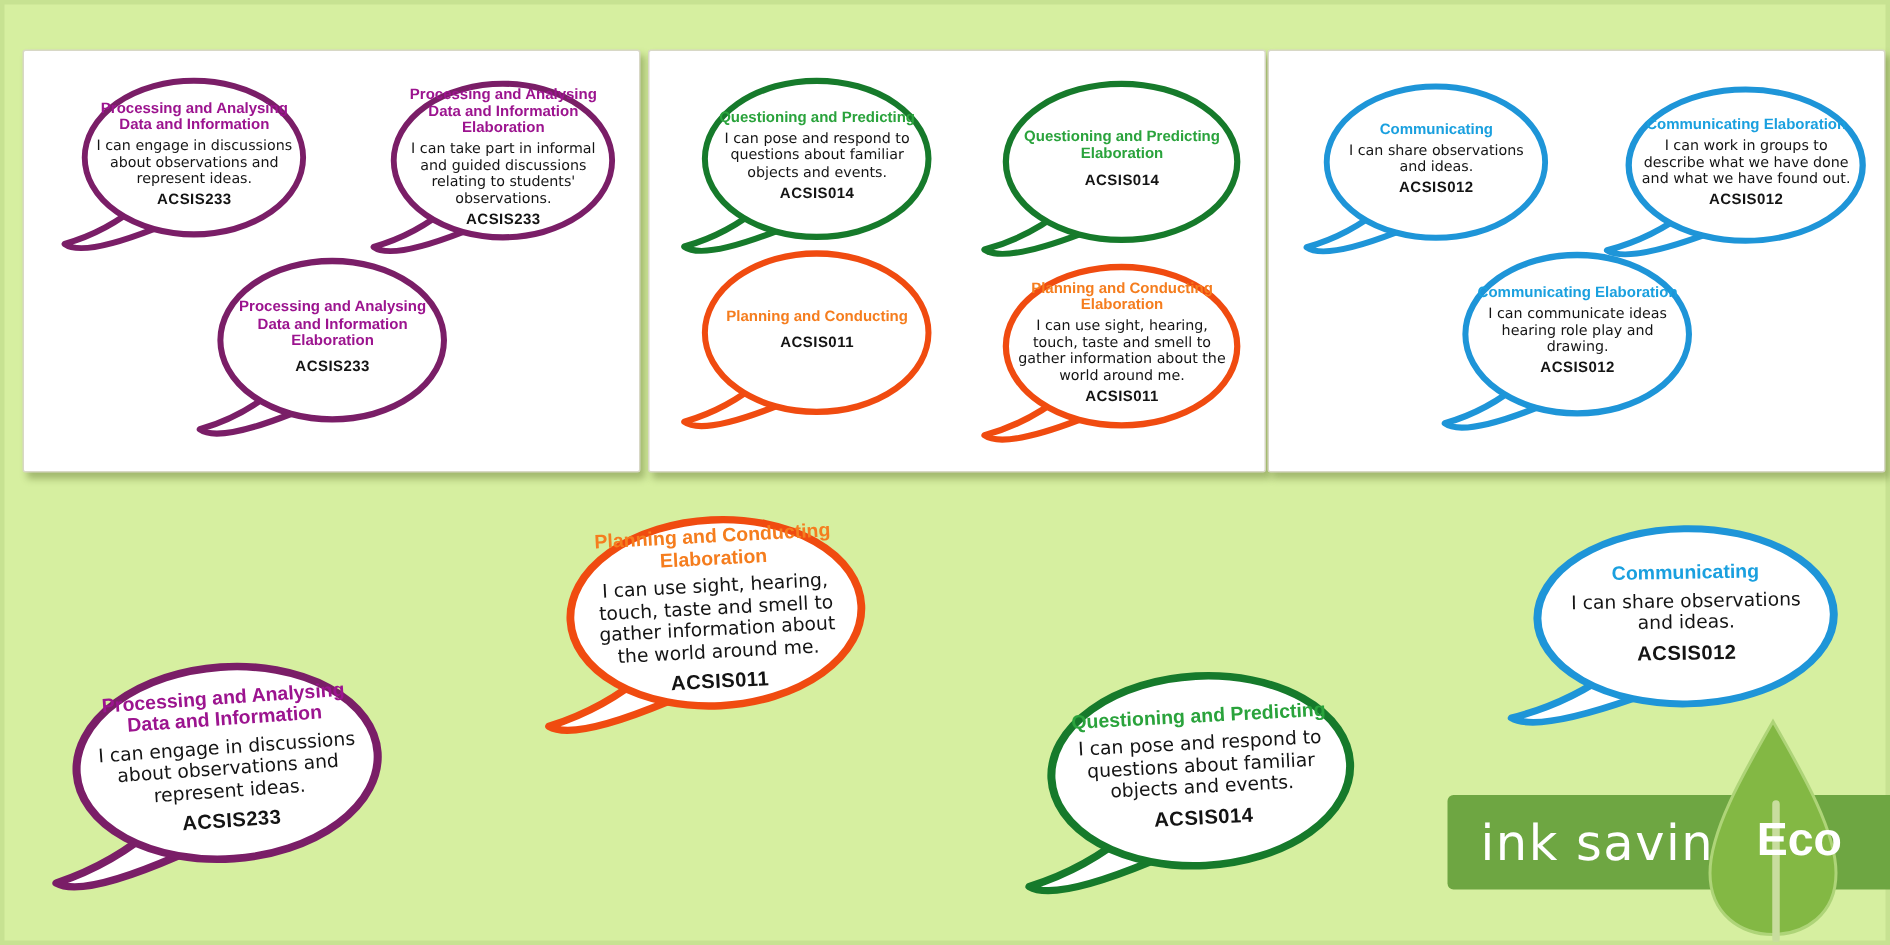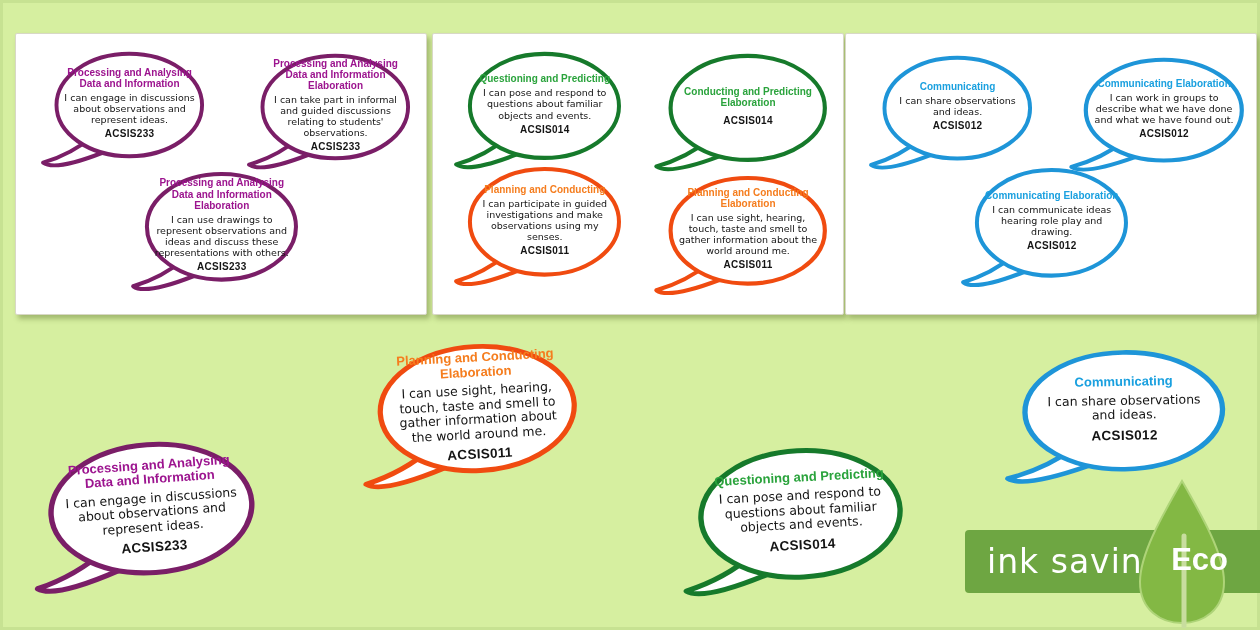--- a/index.html
+++ b/index.html
@@ -83,21 +83,20 @@
       <div class="bubble-code">ACSIS233</div>
     </div>
   </div>
   <div class="bubble theme-purple" style="left:112px;top:134px;width:172px;height:132px;">
     <svg class="balloon" viewBox="0 0 300 220" preserveAspectRatio="none">
       <path class="tail" d="M115,180 Q30,212 9,197 Q60,183 100,150 Z"></path>
       <ellipse class="oval" cx="163" cy="98" rx="130" ry="88"></ellipse>
     </svg>
     <div class="bubble-text">
       <div class="bubble-title">Processing and Analysing Data and Information Elaboration</div>
-      <div class="bubble-body">I can use drawings to represent observations and ideas and discuss these representations with others.</div>
       <div class="bubble-code">ACSIS233</div>
     </div>
   </div>
 </div>
 
 <div class="card" style="left:432px;top:33px;">
   <div class="bubble theme-green" style="left:18px;top:14px;width:172px;height:130px;">
     <svg class="balloon" viewBox="0 0 300 220" preserveAspectRatio="none">
       <path class="tail" d="M115,180 Q30,212 9,197 Q60,183 100,150 Z"></path>
       <ellipse class="oval" cx="163" cy="98" rx="130" ry="88"></ellipse>
@@ -107,32 +106,31 @@
       <div class="bubble-body">I can pose and respond to questions about familiar objects and events.</div>
       <div class="bubble-code">ACSIS014</div>
     </div>
   </div>
   <div class="bubble theme-green" style="left:218px;top:16px;width:178px;height:130px;">
     <svg class="balloon" viewBox="0 0 300 220" preserveAspectRatio="none">
       <path class="tail" d="M115,180 Q30,212 9,197 Q60,183 100,150 Z"></path>
       <ellipse class="oval" cx="163" cy="98" rx="130" ry="88"></ellipse>
     </svg>
     <div class="bubble-text">
-      <div class="bubble-title">Conducting and Predicting Elaboration</div>
+      <div class="bubble-title">Questioning and Predicting Elaboration</div>
       <div class="bubble-code">ACSIS014</div>
     </div>
   </div>
   <div class="bubble theme-orange" style="left:18px;top:129px;width:172px;height:132px;">
     <svg class="balloon" viewBox="0 0 300 220" preserveAspectRatio="none">
       <path class="tail" d="M115,180 Q30,212 9,197 Q60,183 100,150 Z"></path>
       <ellipse class="oval" cx="163" cy="98" rx="130" ry="88"></ellipse>
     </svg>
     <div class="bubble-text">
       <div class="bubble-title">Planning and Conducting</div>
-      <div class="bubble-body">I can participate in guided investigations and make observations using my senses.</div>
       <div class="bubble-code">ACSIS011</div>
     </div>
   </div>
   <div class="bubble theme-orange" style="left:218px;top:138px;width:178px;height:132px;">
     <svg class="balloon" viewBox="0 0 300 220" preserveAspectRatio="none">
       <path class="tail" d="M115,180 Q30,212 9,197 Q60,183 100,150 Z"></path>
       <ellipse class="oval" cx="163" cy="98" rx="130" ry="88"></ellipse>
     </svg>
     <div class="bubble-text">
       <div class="bubble-title">Planning and Conducting Elaboration</div>

